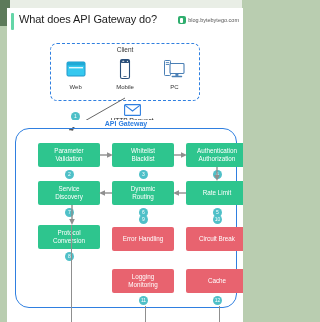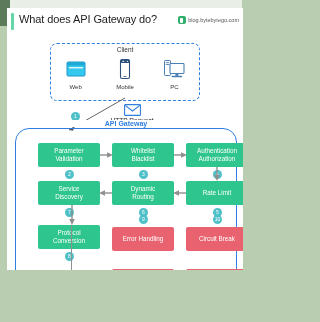--- a/index.html
+++ b/index.html
@@ -12,21 +12,21 @@
   #bg-deco{position:absolute;inset:0;background:#b9cdb0;}
   #bg-deco .dark-blob{
     position:absolute;left:0;top:0;width:46px;height:26px;
     background:#5d7a5a;
   }
   #bg-deco .light-wash{
     position:absolute;left:10px;top:0;width:232px;height:20px;
     background:#e9eee6;
   }
   #card{
-    position:absolute;left:7px;top:8px;width:236px;height:262px;
+    position:absolute;left:7px;top:8px;width:236px;height:314px;
     background:#ffffff;
     overflow:hidden;
   }
   
   #header{position:relative;height:28px;}
   .title-accent{
     position:absolute;left:4px;top:5px;width:3px;height:17px;
     background:#64d6a8;border-radius:1px;
   }
   #page-title{

